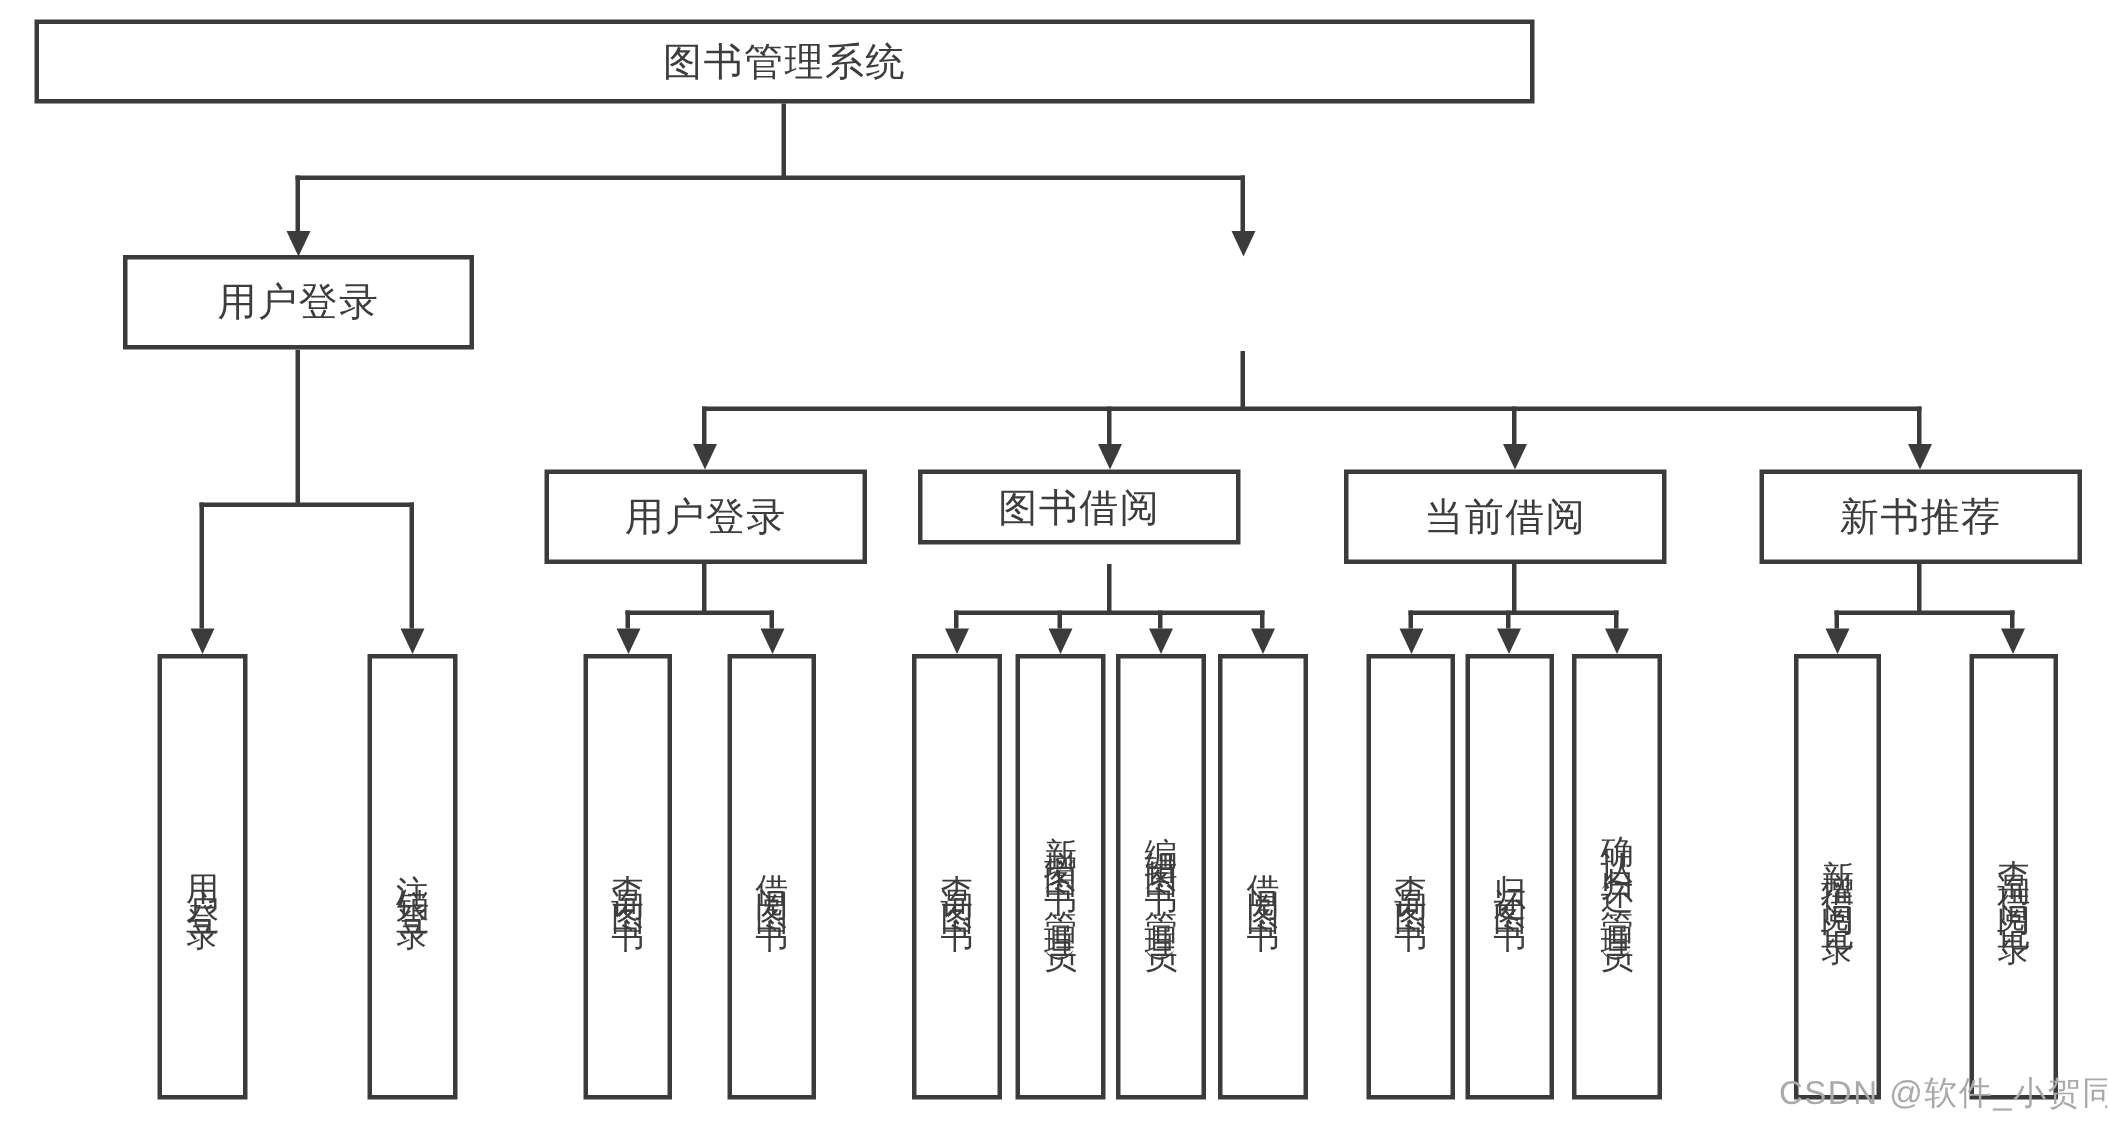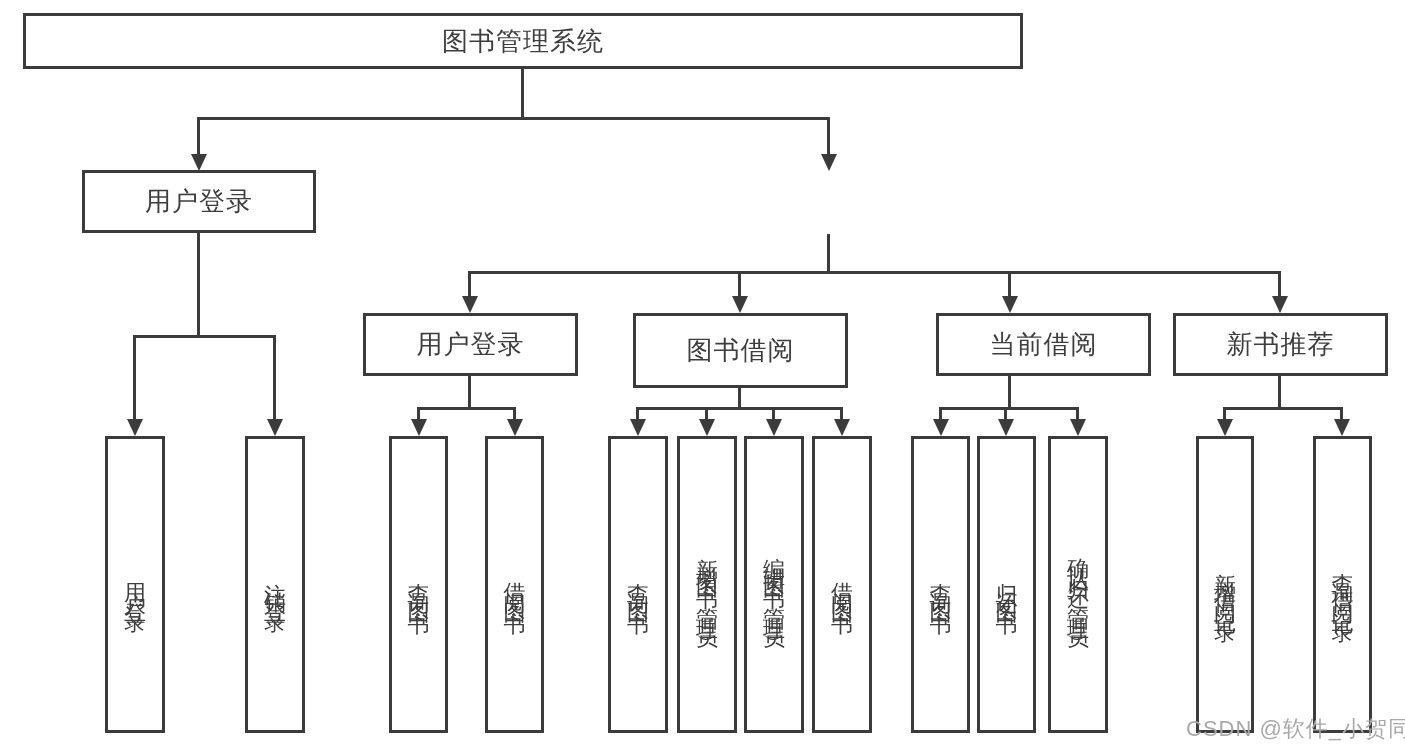--- a/index.html
+++ b/index.html
@@ -94,24 +94,24 @@
     <span>图书管理系统</span>
   </div>
 
   <div class="node h" style="left:82px;top:170px;width:234px;height:63px">
     <span>用户登录</span>
   </div>
 
   <div class="node h" style="left:363px;top:313px;width:215px;height:63px">
     <span>用户登录</span>
   </div>
-  <div class="node h" style="left:633px;top:313px;width:215px;height:75px">
+  <div class="node h" style="left:612px;top:313px;width:215px;height:50px">
     <span>图书借阅</span>
   </div>
-  <div class="node h" style="left:936px;top:313px;width:215px;height:63px">
+  <div class="node h" style="left:896px;top:313px;width:215px;height:63px">
     <span>当前借阅</span>
   </div>
   <div class="node h" style="left:1173px;top:313px;width:215px;height:63px">
     <span>新书推荐</span>
   </div>
 
   <div class="node v" style="left:105px;top:436px;width:60px;height:297px">
     <span class="vt">用户登录</span>
   </div>
   <div class="node v" style="left:245px;top:436px;width:60px;height:297px">

